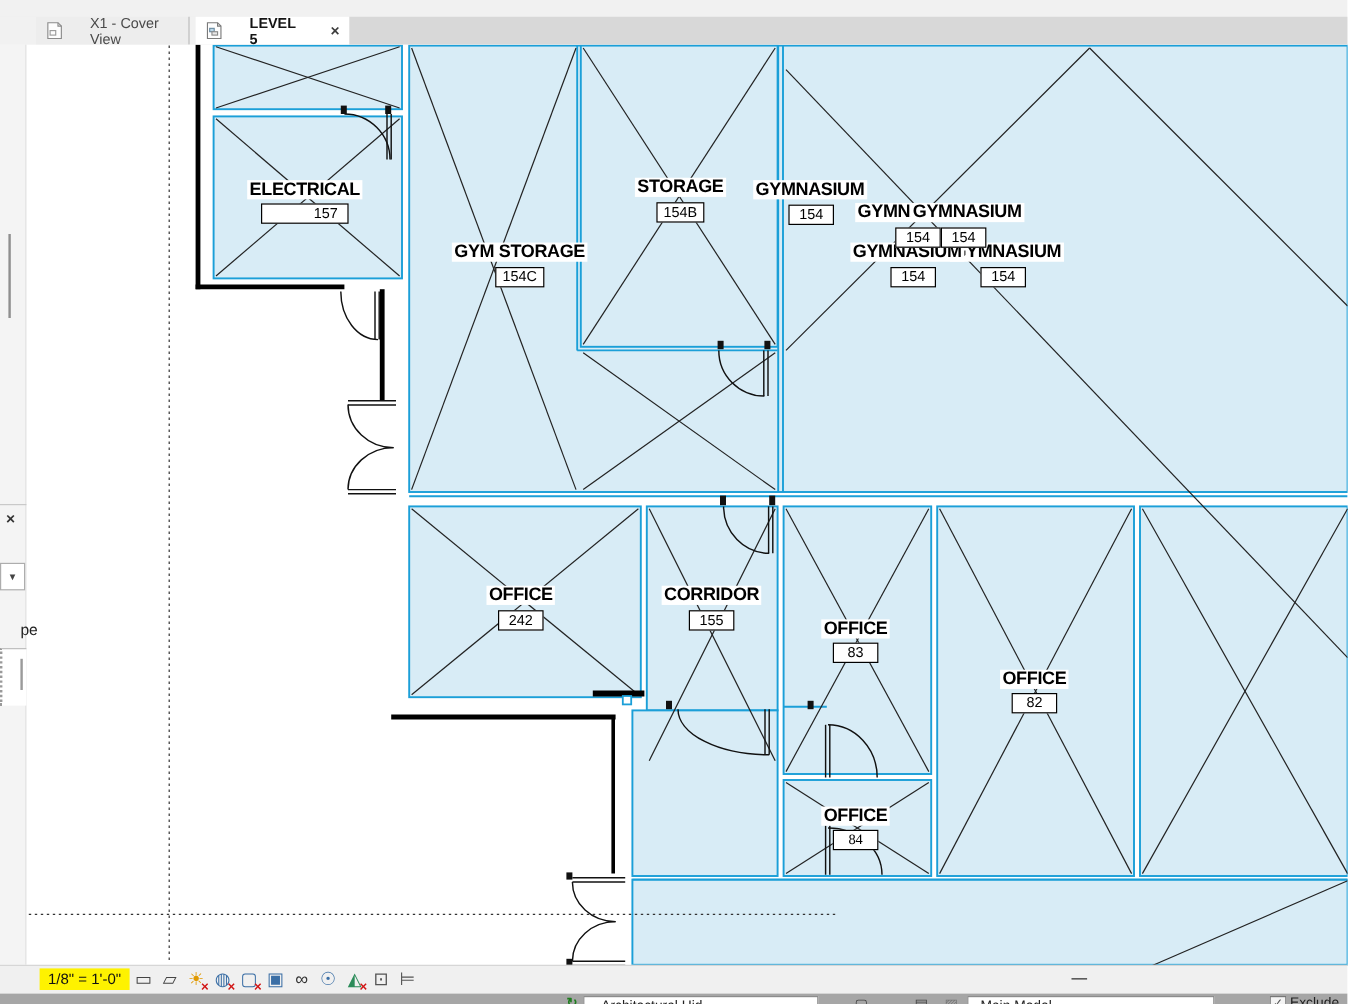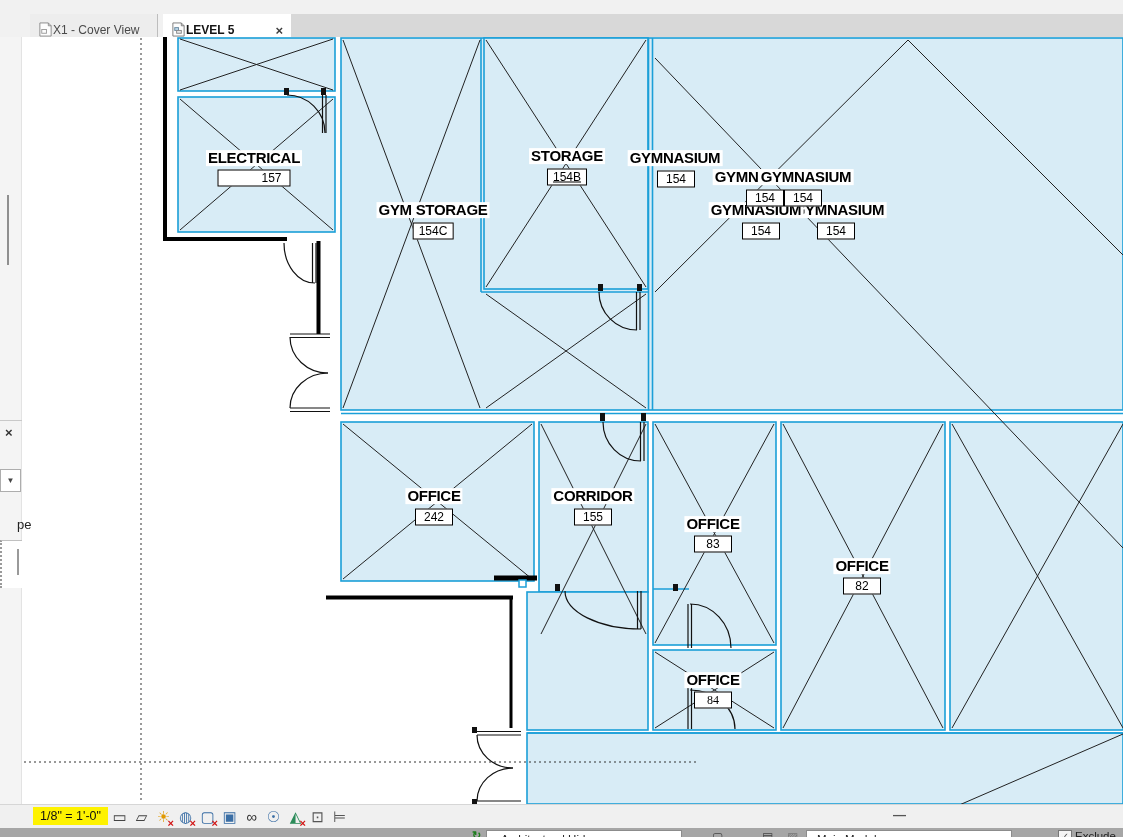--- a/index.html
+++ b/index.html
@@ -4,21 +4,21 @@
 <style>
   html,body{margin:0;padding:0;}
   body{width:1123px;height:837px;overflow:hidden;position:relative;background:#fff;
        font-family:"Liberation Sans",sans-serif;-webkit-font-smoothing:antialiased;}
   .abs{position:absolute;}
 
   
   #tabbar{left:0;top:0;width:1123px;height:37px;background:#f1f1f1;z-index:30;}
   #tabsrow{position:absolute;left:0;top:14px;right:0;height:23px;background:#f1f1f1;}
   #tabsrow .rightfill{position:absolute;left:291px;top:0;right:0;height:23px;background:#d8d8d8;}
-  .tab{position:absolute;top:0;height:23px;display:flex;align-items:flex-end;gap:0;
+  .tab{position:absolute;top:0;height:23px;display:flex;align-items:center;gap:22px;
        font-size:12px;color:#4a4a4a;padding:0 8px;box-sizing:border-box;cursor:default;}
   #tab-cover{left:30px;width:128px;background:#ededed;border-right:1px solid #bdbdbd;}
   #tab-level1{left:163px;width:128px;background:#ffffff;color:#141414;font-weight:bold;}
   .closex{font-size:13px;color:#3c3c3c;font-weight:bold;line-height:1;}
   #closeall-x{left:4px;top:17px;font-size:14px;color:#3c3c3c;font-weight:bold;}
   .tabicon{width:15px;height:15px;flex:0 0 15px;}
   #tab-level1 .closex{margin-left:auto;}
 
   
   #leftstrip{left:0;top:37px;width:22px;height:767px;background:#f4f4f4;
@@ -191,21 +191,21 @@
       <rect x="472" y="799" width="5" height="6"></rect>
   </g>
 </svg>
 
 <div id="plan-labels" class="abs">
     <div class="room-label" style="left: 254px; top: 146px;">ELECTRICAL</div>
     <div class="room-tag" style="left: 254px; top: 166px; padding-left: 40px;">157</div>
     <div class="room-label" style="left: 433px; top: 198px;">GYM STORAGE</div>
     <div class="room-tag" style="left: 433px; top: 219px;">154C</div>
     <div class="room-label" style="left: 567px; top: 144px;">STORAGE</div>
-    <div class="room-tag" style="left: 567px; top: 165px; text-decoration: underline;">154B</div>
+    <div class="room-tag" style="left: 567px; top: 165px;">154B</div>
     <div class="room-label" style="left: 675px; top: 146px;">GYMNASIUM</div>
     <div class="room-tag" style="left: 676px; top: 167px;">154</div>
     <div class="room-label" style="left: 839px; top: 198px;">GYMNASIUM</div>
     <div class="room-tag" style="left: 836px; top: 219px;">154</div>
     <div class="room-label" style="left: 756px; top: 198px;">GYMNASIUM</div>
     <div class="room-tag" style="left: 761px; top: 219px;">154</div>
     <div class="room-label" style="left: 760px; top: 165px;">GYMNASIUM</div>
     <div class="room-tag" style="left: 765px; top: 186px;">154</div>
     <div class="room-label" style="left: 806px; top: 165px;">GYMNASIUM</div>
     <div class="room-tag" style="left: 803px; top: 186px;">154</div>

